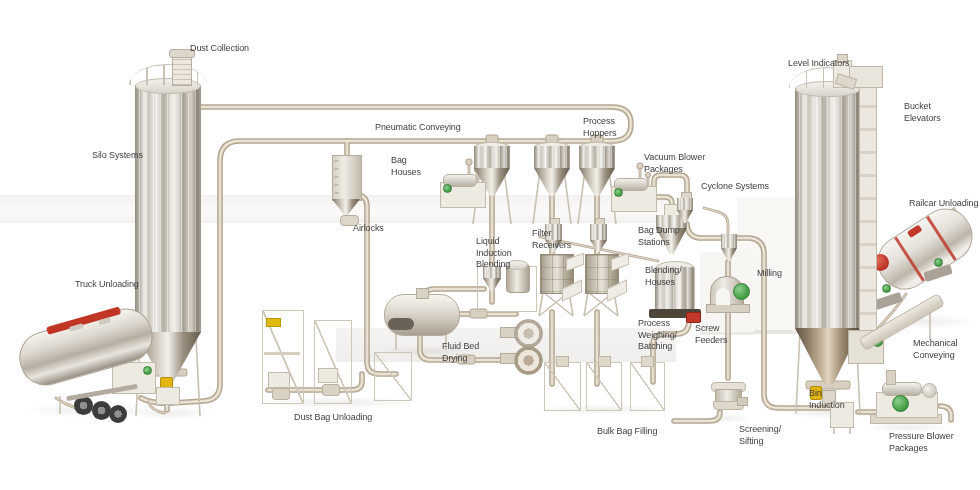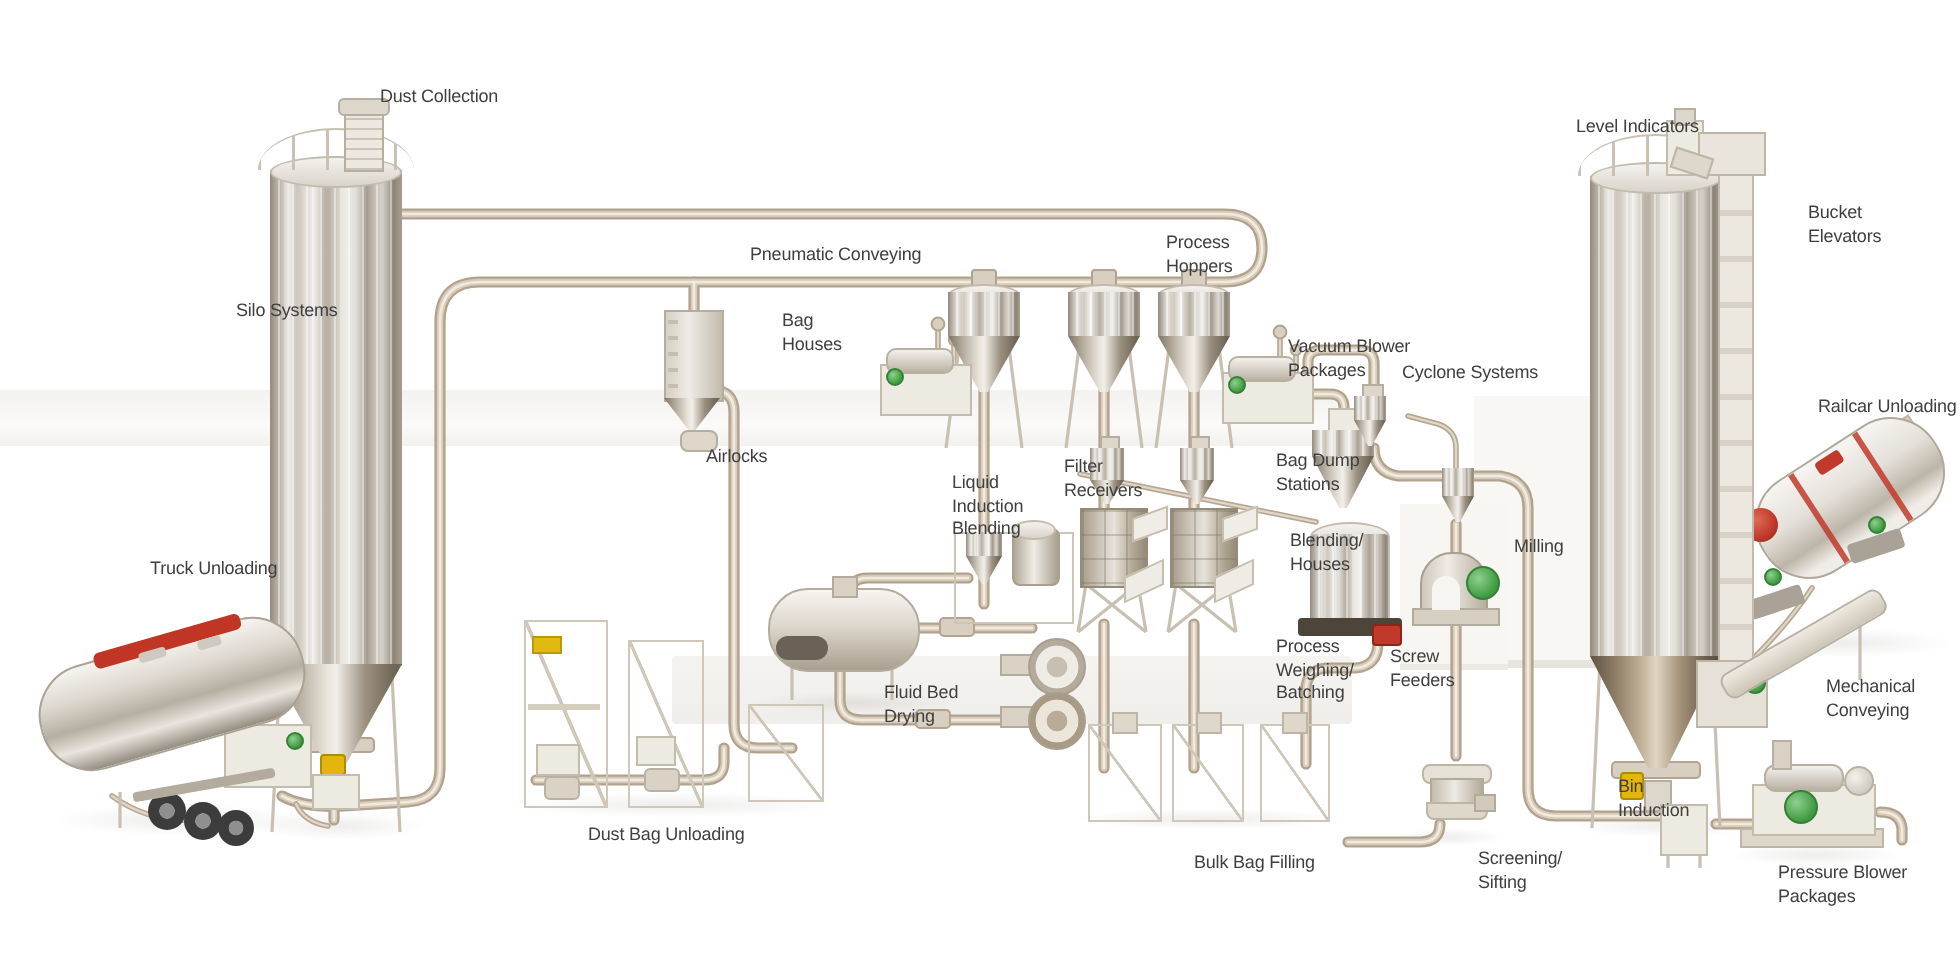--- a/index.html
+++ b/index.html
@@ -266,35 +266,35 @@
   <div class="abs" style="left:862px;top:338px;width:90px;height:12px;border:1px solid #b8b0a1;border-radius:5px;background:linear-gradient(180deg,#eee9e1,#cdc5b7);transform:rotate(-30deg);transform-origin:left center;z-index:4;"></div>
 
   <div class="abs" style="left:870px;top:414px;width:70px;height:8px;background:#ddd6c9;border:1px solid #bdb5a6;z-index:2;"></div>
   <div class="abs boxl" style="left:876px;top:392px;width:60px;height:24px;z-index:3;"></div>
   <div class="abs" style="left:882px;top:382px;width:38px;height:12px;border-radius:6px;border:1px solid #b8b0a1;background:linear-gradient(180deg,#f4f2ee,#b8b1a4);z-index:3;"></div>
   <div class="abs" style="left:886px;top:370px;width:8px;height:13px;background:#d8d1c4;border:1px solid #b8b0a1;z-index:3;"></div>
   <div class="abs" style="left:922px;top:383px;width:13px;height:13px;border-radius:50%;background:radial-gradient(circle at 35% 35%,#f4f2ee,#c2baac);border:1px solid #b8b0a1;z-index:4;"></div>
   <div class="abs gmot" style="left:892px;top:395px;width:15px;height:15px;z-index:4;"></div>
 
   <div class="lbl" style="left:167px;top:43px;">Dust Collection</div>
-  <div class="lbl" style="left:95px;top:150px;">Silo Systems</div>
+  <div class="lbl" style="left:69px;top:150px;">Silo Systems</div>
   <div class="lbl" style="left:52px;top:279px;">Truck Unloading</div>
   <div class="lbl" style="left:271px;top:412px;">Dust Bag Unloading</div>
   <div class="lbl" style="left:352px;top:122px;">Pneumatic Conveying</div>
   <div class="lbl" style="left:368px;top:155px;">Bag
 Houses</div>
   <div class="lbl" style="left:330px;top:223px;">Airlocks</div>
   <div class="lbl" style="left:453px;top:236px;">Liquid
 Induction
 Blending</div>
   <div class="lbl" style="left:509px;top:228px;">Filter
 Receivers</div>
   <div class="lbl" style="left:560px;top:116px;">Process
 Hoppers</div>
-  <div class="lbl" style="left:621px;top:168px;">Vacuum Blower
+  <div class="lbl" style="left:621px;top:152px;">Vacuum Blower
 Packages</div>
   <div class="lbl" style="left:615px;top:225px;">Bag Dump
 Stations</div>
   <div class="lbl" style="left:622px;top:265px;">Blending/
 Houses</div>
   <div class="lbl" style="left:678px;top:181px;">Cyclone Systems</div>
   <div class="lbl" style="left:734px;top:268px;">Milling</div>
   <div class="lbl" style="left:672px;top:323px;">Screw
 Feeders</div>
   <div class="lbl" style="left:615px;top:318px;">Process

